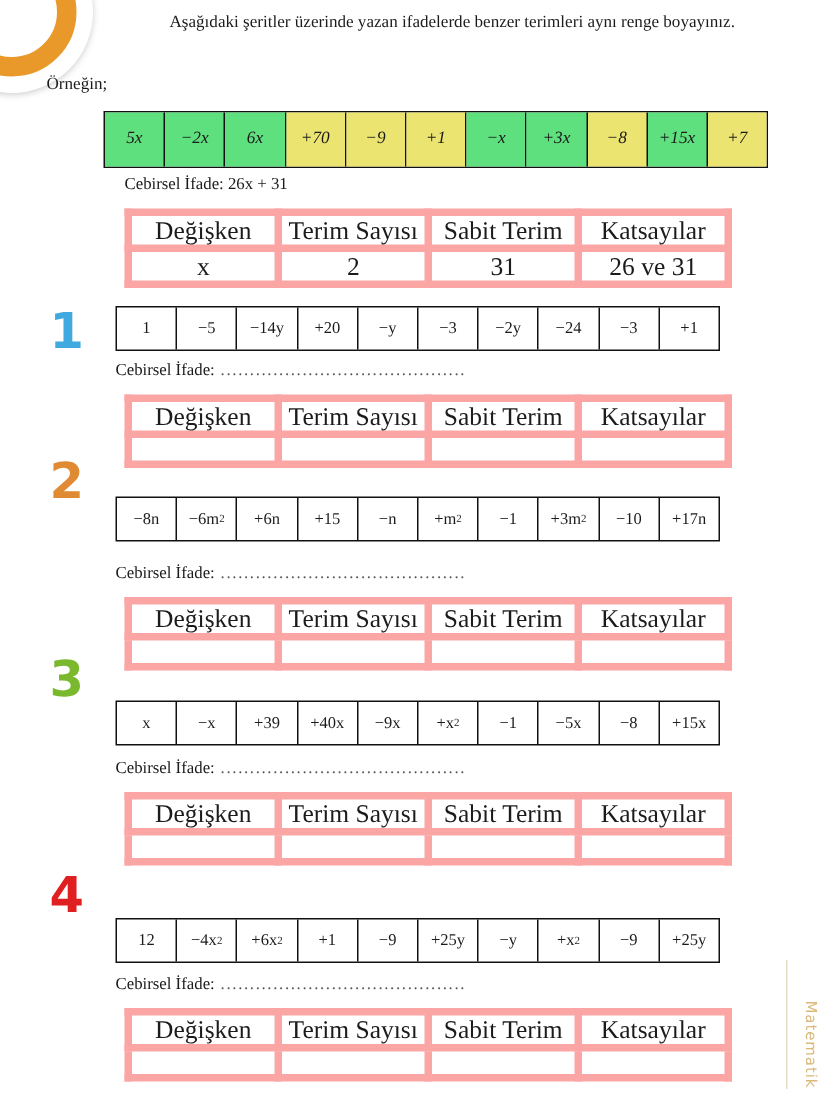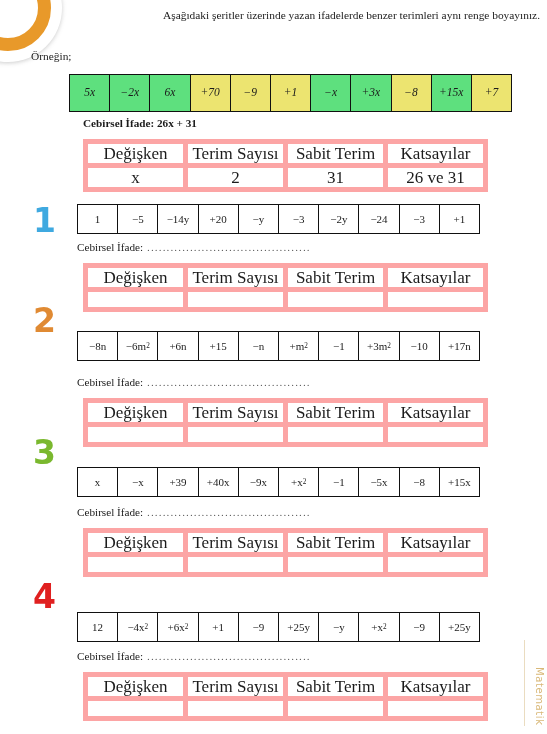--- a/index.html
+++ b/index.html
@@ -53,21 +53,21 @@
   
   .intro {
     position: absolute;
     left: 85px;
     top: 6px;
     width: 455px;
     font-size: 11.4px;
     line-height: 19px;
     text-align: left;
   }
-  .intro .line1 { text-indent: 28px; text-align: right; }
+  .intro .line1 { text-indent: 28px; }
 
   .ornegin {
     position: absolute;
     left: 31px;
     top: 50px;
     font-size: 11.4px;
   }
 
   
   .strip {
@@ -197,21 +197,21 @@
     <div class="cell yellow">+70</div>
     <div class="cell yellow">−9</div>
     <div class="cell yellow">+1</div>
     <div class="cell green">−x</div>
     <div class="cell green">+3x</div>
     <div class="cell yellow">−8</div>
     <div class="cell green">+15x</div>
     <div class="cell yellow">+7</div>
   </div>
 
-<div class="ifade" style="left:83px; top:117px;font-weight:bold;">Cebirsel İfade: 26x + 31</div>
+<div class="ifade" style="left:83px; top:117px;">Cebirsel İfade: 26x + 31</div>
 <table class="info" id="example-table" style="top:139px;">
     <thead>
       <tr>
         <th>Değişken</th>
         <th>Terim Sayısı</th>
         <th>Sabit Terim</th>
         <th>Katsayılar</th>
       </tr>
     </thead>
     <tbody>

